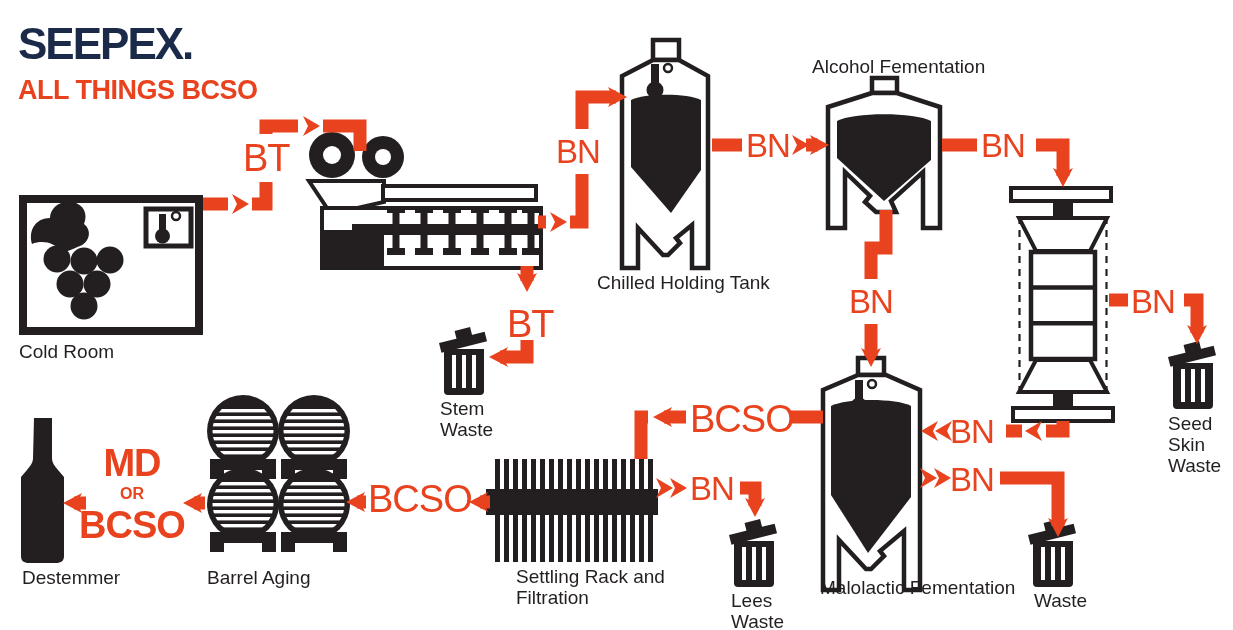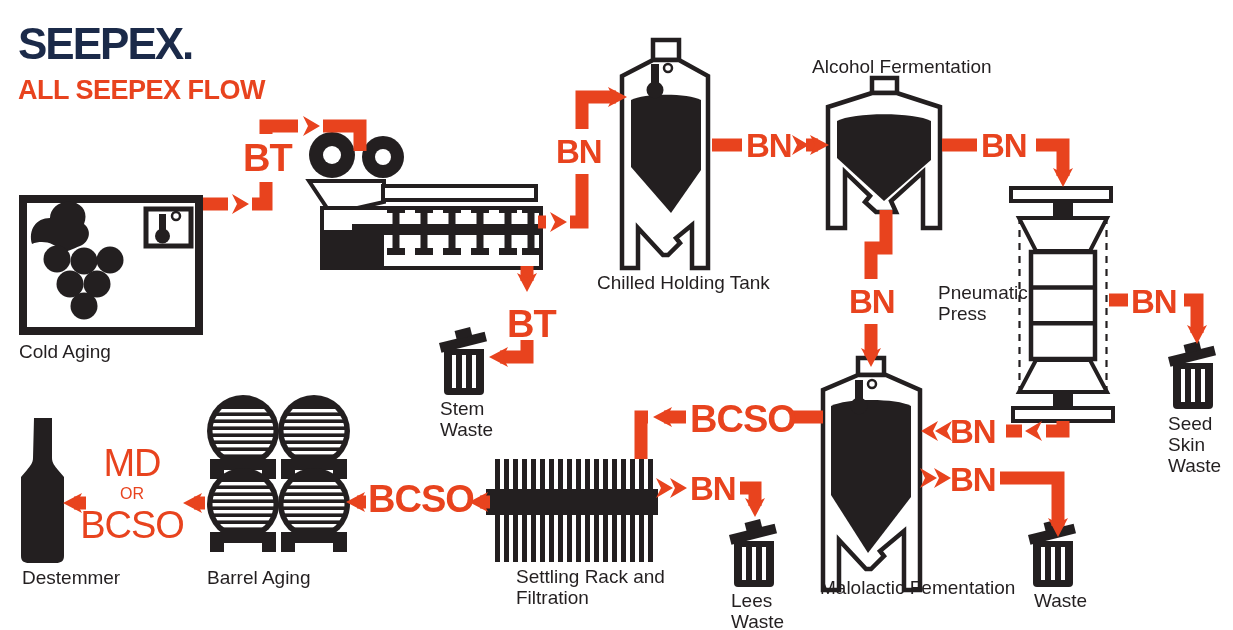--- a/index.html
+++ b/index.html
@@ -6,25 +6,25 @@
   html,body{margin:0;padding:0;background:#fff;}
   .canvas{position:relative;width:1233px;height:630px;background:#fff;overflow:hidden;
           font-family:"Liberation Sans","DejaVu Sans",sans-serif;border-radius:11px;}
   .canvas svg{position:absolute;left:0;top:0;}
   .logo{position:absolute;left:18px;top:22px;font-size:44px;font-weight:800;color:var(--navy);
         letter-spacing:-2px;line-height:1;}
   .tagline{position:absolute;left:18px;top:77px;font-size:27px;font-weight:800;color:var(--orange);
         letter-spacing:-0.5px;line-height:1;}
   .lbl{position:absolute;color:var(--ink);font-size:19px;line-height:21px;white-space:nowrap;}
   .lbl span{display:block;}
-  .pump{position:absolute;color:var(--orange);font-weight:700;font-size:33px;line-height:1;
+  .pump{position:absolute;color:var(--orange);font-weight:400;font-size:33px;line-height:1;
         letter-spacing:-1px;white-space:nowrap;}
   .pump-lg{font-size:38px;}
   .md-block{position:absolute;left:70px;top:444px;width:124px;text-align:center;color:var(--orange);
-        font-weight:400;line-height:1;}
+        font-weight:700;line-height:1;}
   .md-block .big{display:block;font-size:38px;letter-spacing:-1px;}
   .md-block .small{display:block;font-size:16px;margin:4px 0;}
   
   .k-fill{fill:var(--ink);}
   .w-fill{fill:#fff;}
   .kw{fill:#fff;stroke:var(--ink);}
   .k-stroke-n{fill:none;stroke:var(--ink);}
   .o-fill{fill:var(--orange);}
   .o-stroke{fill:none;stroke:var(--orange);stroke-width:13;}
 </style>
@@ -240,29 +240,25 @@
 
     <path d="M490,502 H480" class="o-stroke" marker-end="url(#ah)"></path>
     <path d="M366,502 H357" class="o-stroke" marker-end="url(#ah)"></path>
 
     <path d="M205,503 H194" class="o-stroke" marker-end="url(#ah)"></path>
     <path d="M86,503 H74" class="o-stroke" marker-end="url(#ah)"></path>
   </g>
 </svg>
 
 <div class="logo">SEEPEX.</div>
-<div class="tagline">ALL SEEPEX FLOW</div>
-
-<div class="lbl" style="left:19px;top:341px">Cold Aging</div>
+<div class="tagline">ALL THINGS BCSO</div>
+
+<div class="lbl" style="left:19px;top:341px">Cold Room</div>
 <div class="lbl" style="left:597px;top:272px">Chilled Holding Tank</div>
-<div class="lbl" style="left:812px;top:56px">Alcohol Fermentation</div>
-<div class="lbl" style="left:938px;top:282px">
-  <span>Pneumatic</span>
-  <span>Press</span>
-</div>
+<div class="lbl" style="left:812px;top:56px">Alcohol Fementation</div>
 <div class="lbl" style="left:820px;top:577px">Malolactic Fementation</div>
 <div class="lbl" style="left:516px;top:566px">
   <span>Settling Rack and</span>
   <span>Filtration</span>
 </div>
 <div class="lbl" style="left:207px;top:567px">Barrel Aging</div>
 <div class="lbl" style="left:22px;top:567px">Destemmer</div>
 <div class="lbl" style="left:440px;top:398px">
   <span>Stem</span>
   <span>Waste</span>

